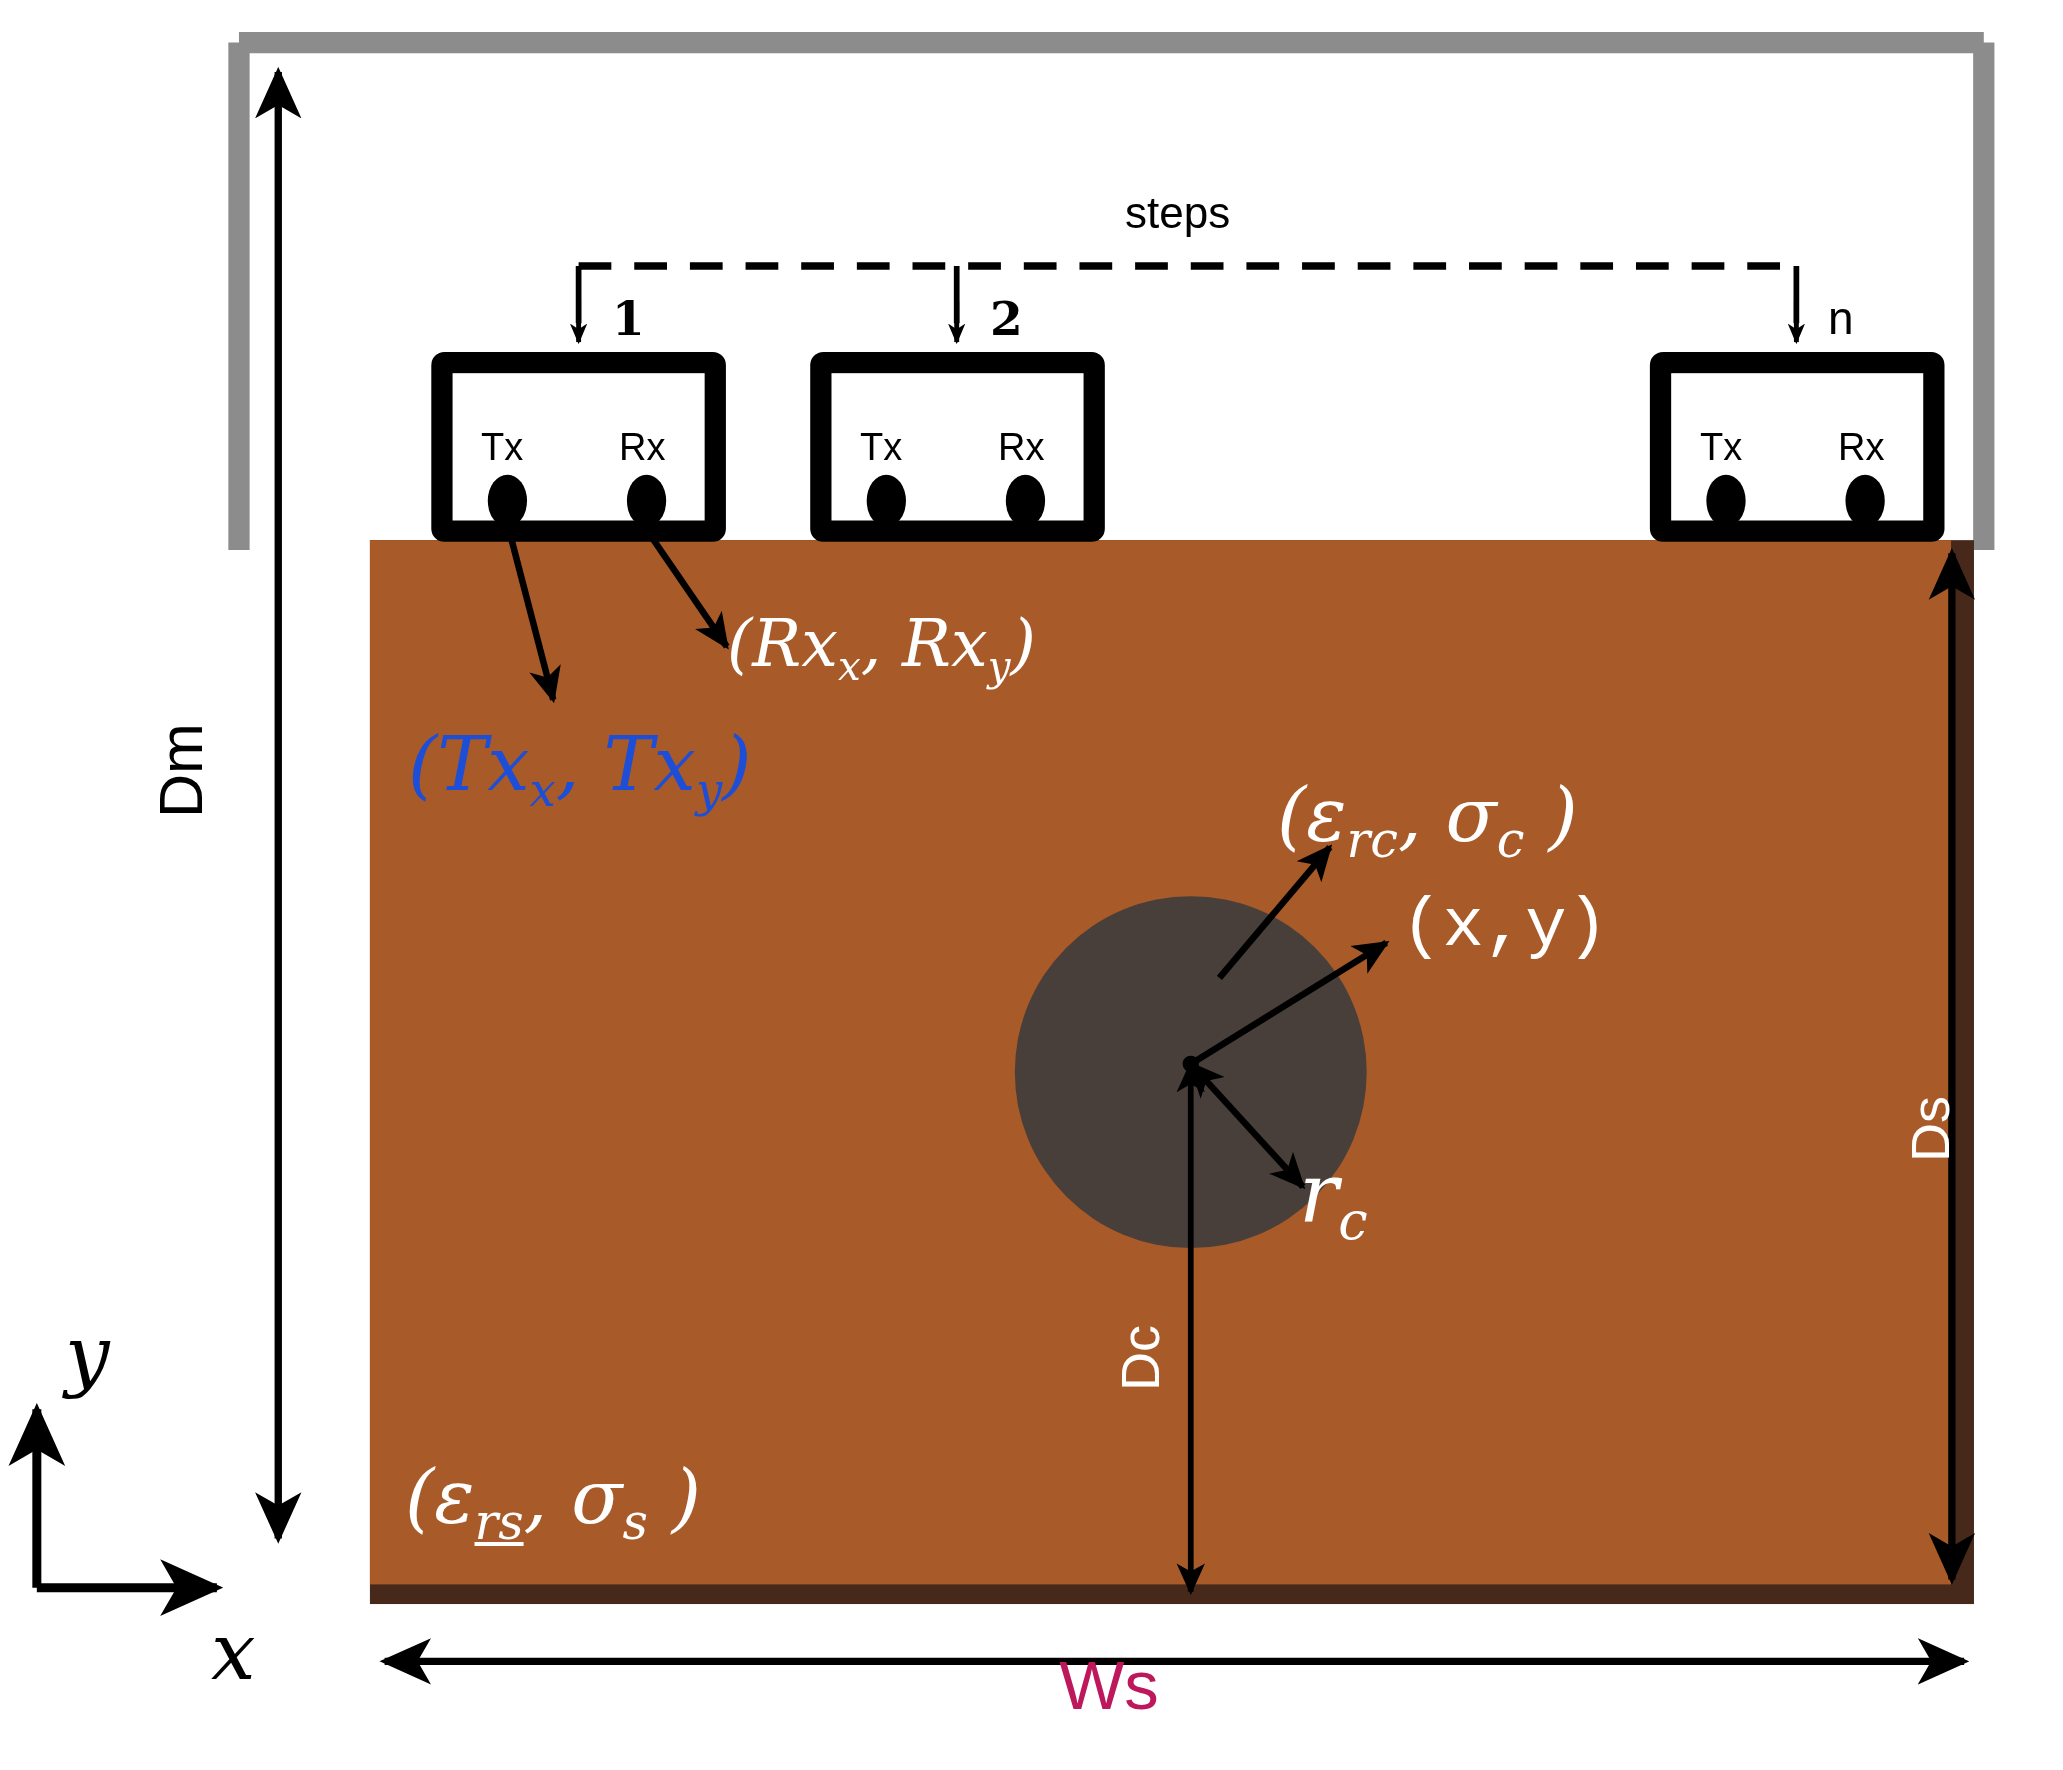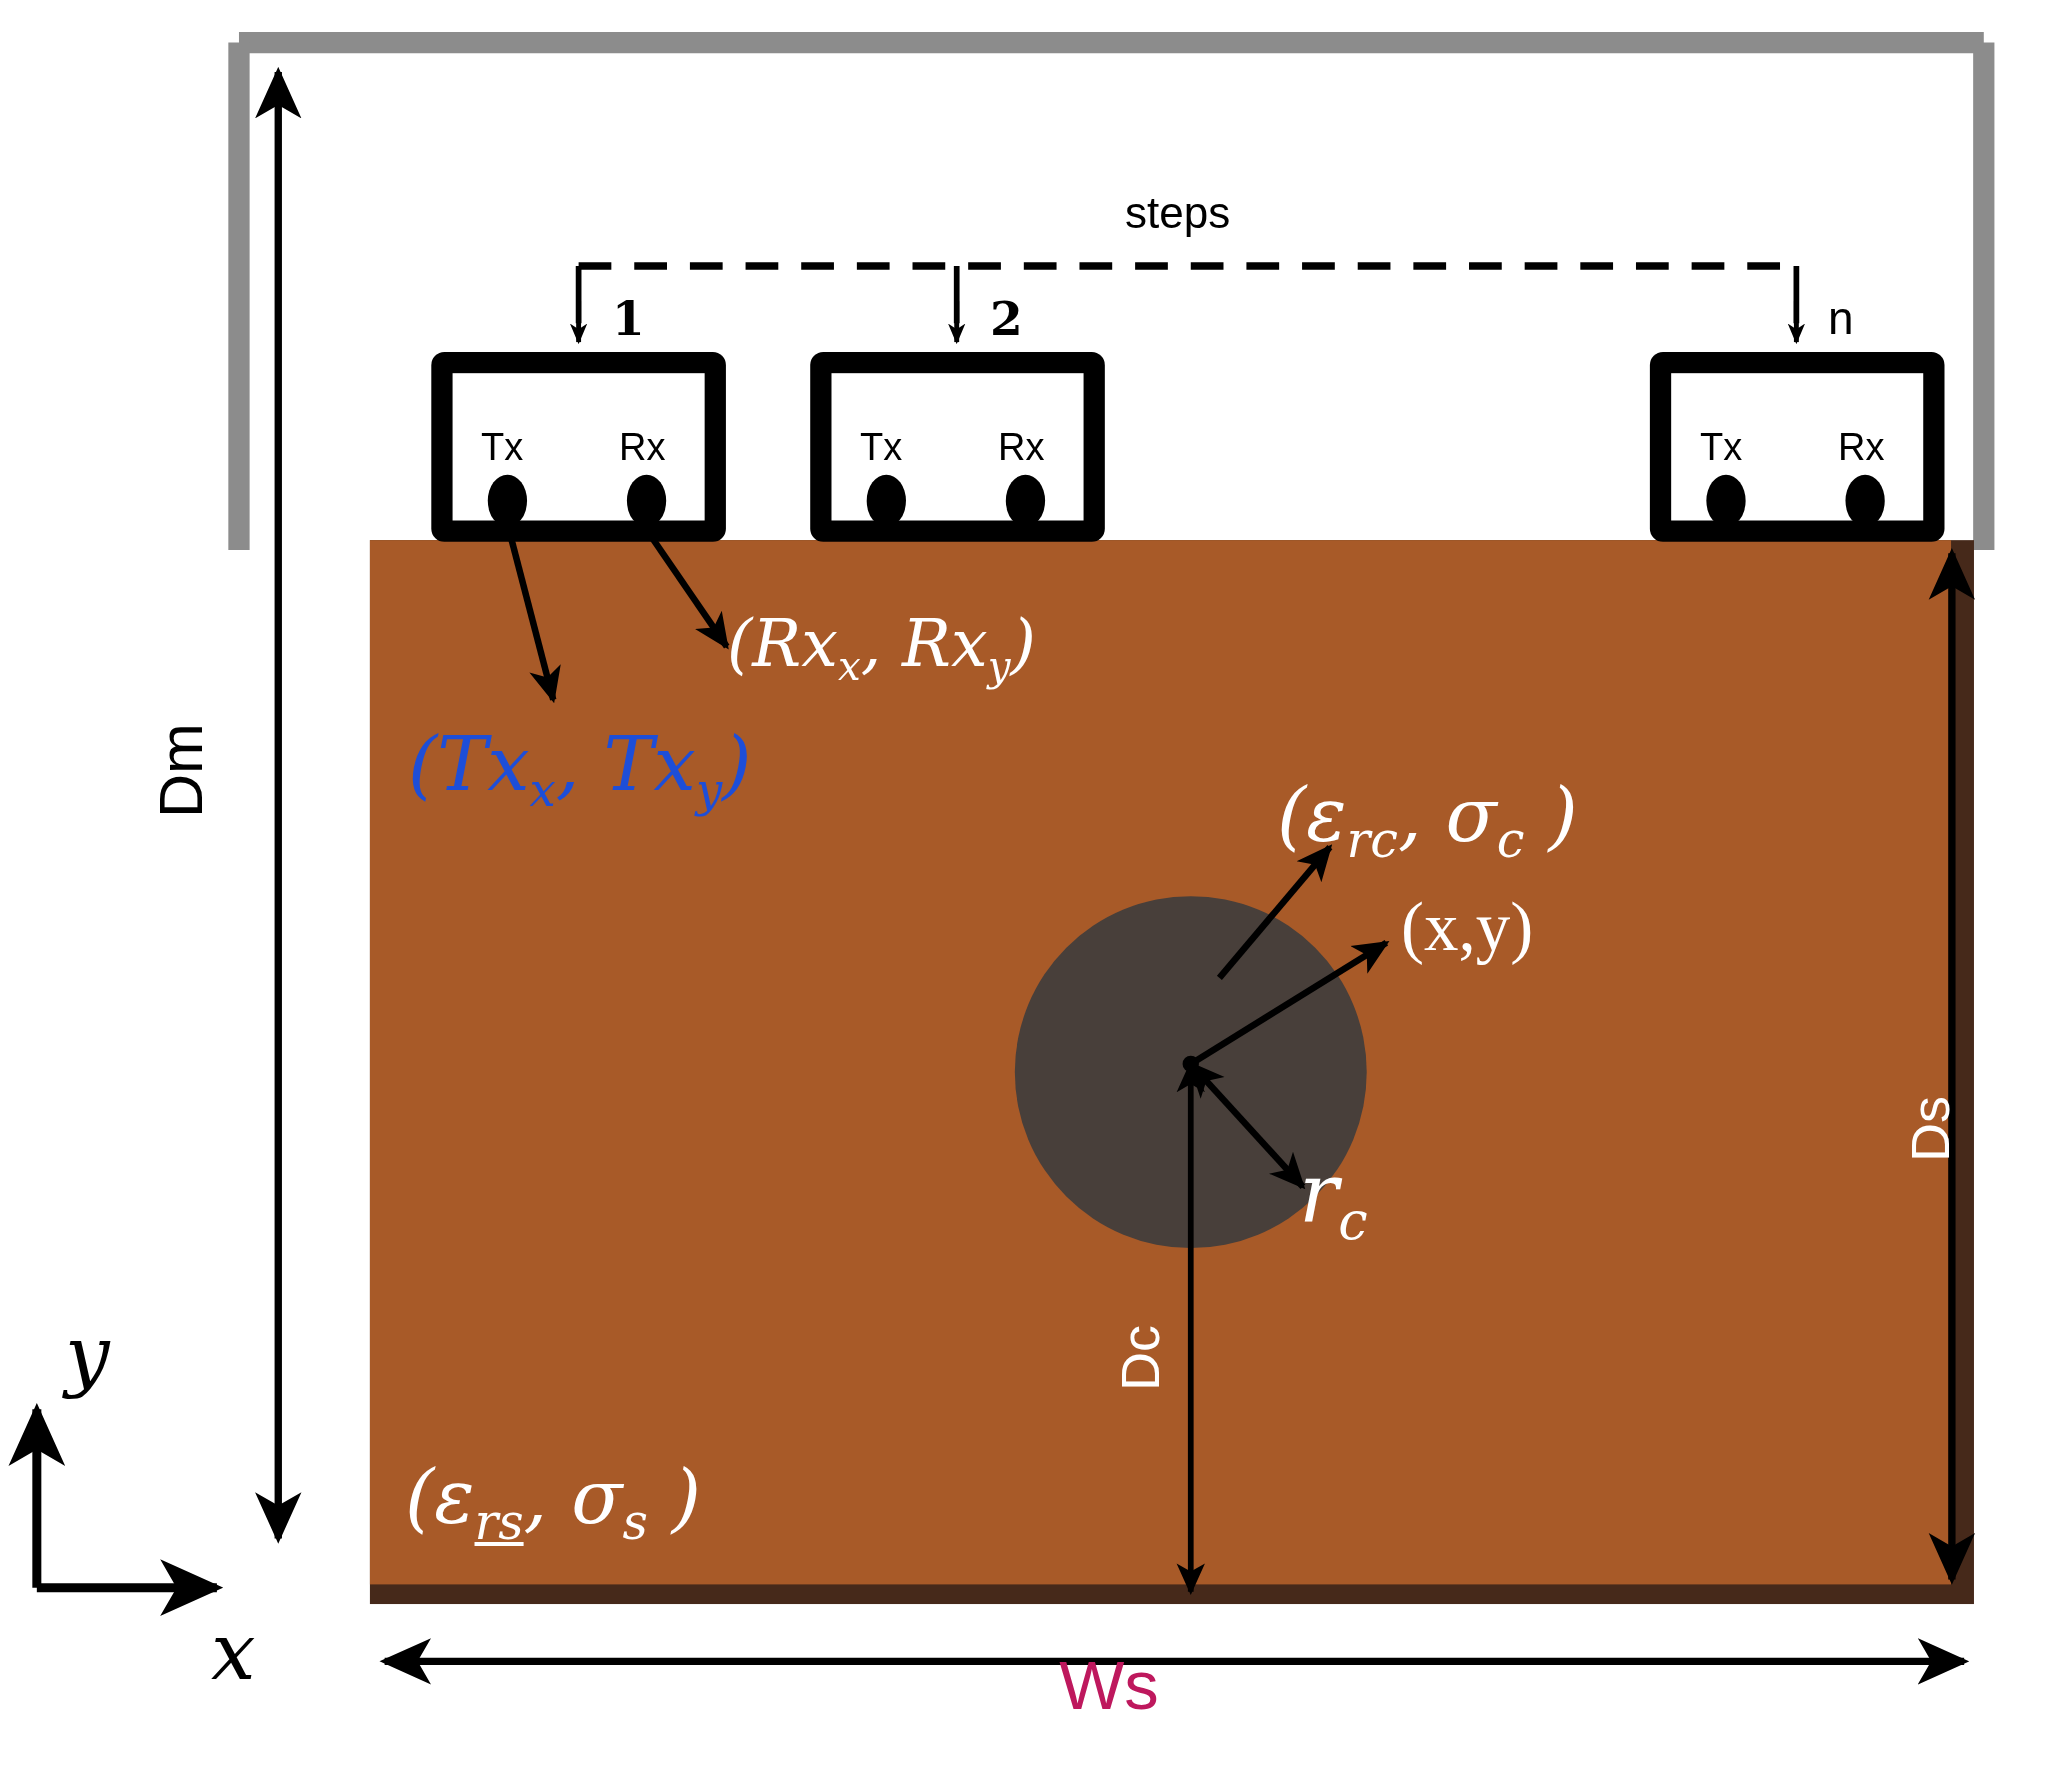--- a/index.html
+++ b/index.html
@@ -134,21 +134,21 @@
   </div>
 
   <div class="mathlbl" style="position:absolute;left:408px;top:720px;font-size:75px;color:#1d4ed8;white-space:nowrap;">
     <span>(</span><span>T</span><span>x</span><sub style="font-size:0.62em;">x</sub><span>, </span><span>T</span><span>x</span><sub style="font-size:0.62em;">y</sub><span>)</span>
   </div>
 
   <div class="mathlbl" style="position:absolute;left:1277px;top:741px;font-size:75px;color:#fff;white-space:nowrap;margin-top:30px;">
     <span>(</span><span>ε</span><sub style="font-size:0.66em;">rc</sub><span>,</span>&nbsp;<span>σ</span><sub style="font-size:0.66em;">c</sub>&nbsp;<span>)</span>
   </div>
 
-  <div style="position:absolute;left:1401px;top:888px;font-size:69px;color:#fff;white-space:nowrap;font-family:Liberation Serif, serif;text-align:center;">(x,y)</div>
+  <div style="position:absolute;left:1401px;top:888px;font-size:69px;color:#fff;white-space:nowrap;font-family:Liberation Mono, monospace;text-align:center;">(x,y)</div>
 
   <div class="mathlbl" style="position:absolute;left:1299px;top:1146px;font-size:82px;color:#fff;white-space:nowrap;">
     <span>r</span><sub style="font-size:0.64em;">c</sub>
   </div>
 
   <div class="mathlbl" style="position:absolute;left:405px;top:1453px;font-size:75px;color:#fff;white-space:nowrap;">
     <span>(</span><span>ε</span><sub style="font-size:0.66em;text-decoration:underline;">rs</sub><span>,</span>&nbsp;<span>σ</span><sub style="font-size:0.66em;">s</sub>&nbsp;<span>)</span>
   </div>
 
   <div style="position:absolute;left:146px;top:818px;font-size:61px;color:#000;transform:rotate(-90deg);transform-origin:left top;white-space:nowrap;">Dm</div>

